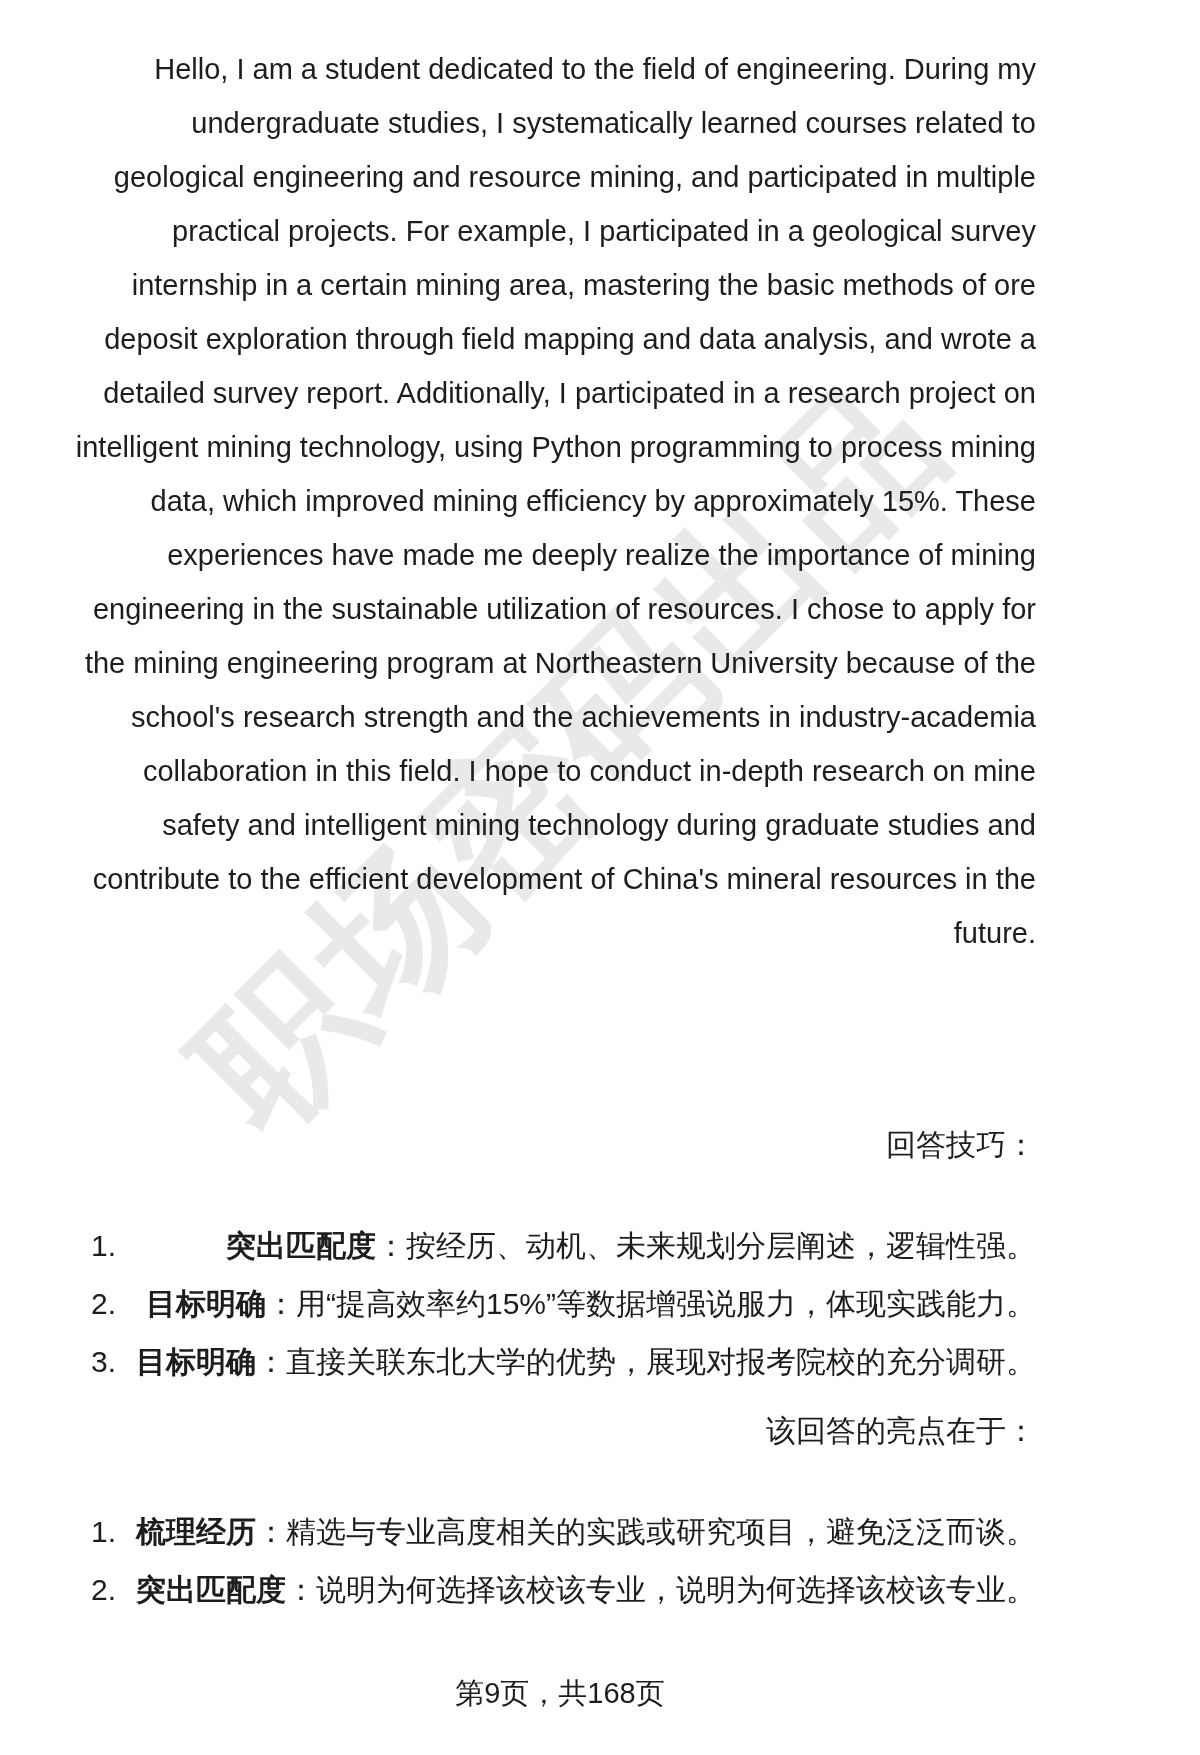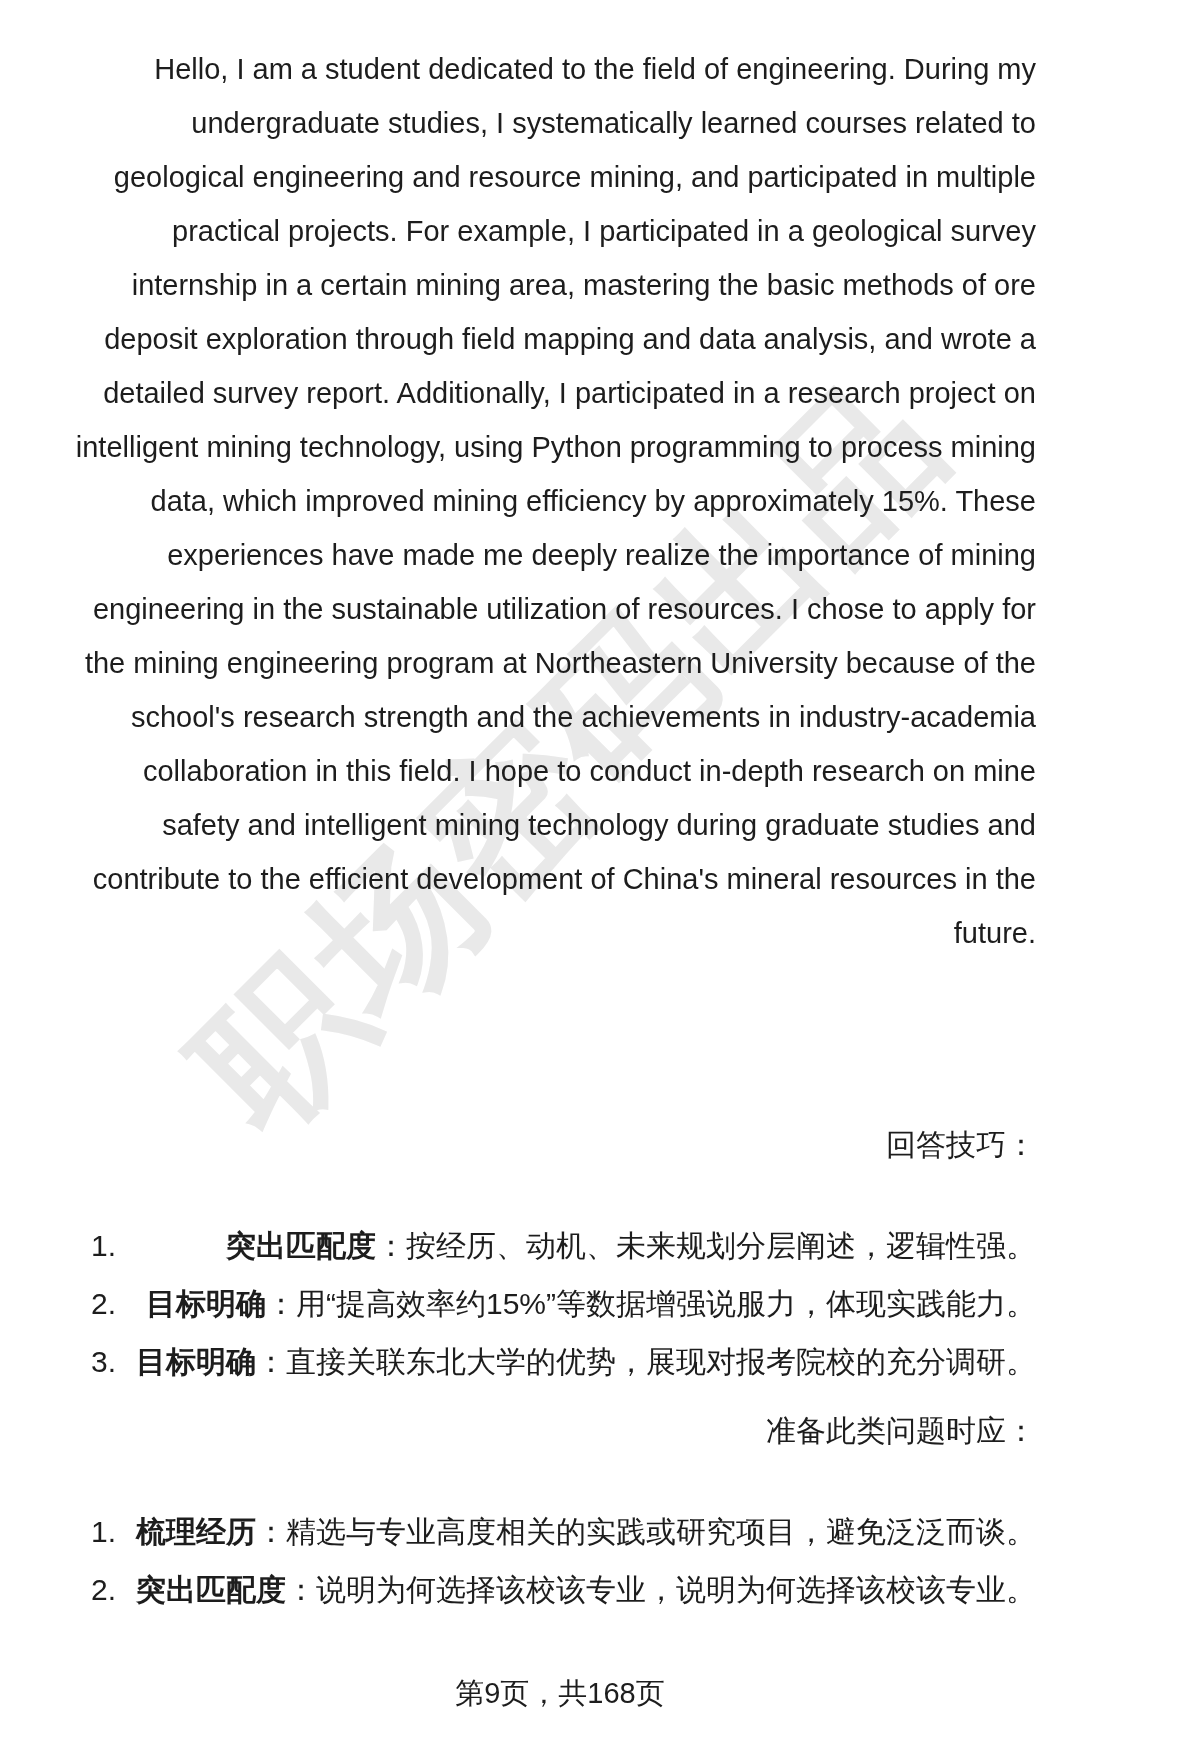--- a/index.html
+++ b/index.html
@@ -113,21 +113,21 @@
       <div class="list-item">
         <span class="num">2.</span>
         <span class="item-body"><span class="item-label">目标明确</span><span>：用“提高效率约15%”等数据增强说服力，体现实践能力。</span></span>
       </div>
       <div class="list-item">
         <span class="num">3.</span>
         <span class="item-body"><span class="item-label">目标明确</span><span>：直接关联东北大学的优势，展现对报考院校的充分调研。</span></span>
       </div>
     </div>
 
-    <p class="prepare-heading">准备此类问题时应：</p>
+    <p class="prepare-heading">该回答的亮点在于：</p>
 
     <div class="num-list">
       <div class="list-item">
         <span class="num">1.</span>
         <span class="item-body"><span class="item-label">梳理经历</span><span>：精选与专业高度相关的实践或研究项目，避免泛泛而谈。</span></span>
       </div>
       <div class="list-item">
         <span class="num">2.</span>
         <span class="item-body"><span class="item-label">突出匹配度</span><span>：说明为何选择该校该专业，说明为何选择该校该专业。</span></span>
       </div>

